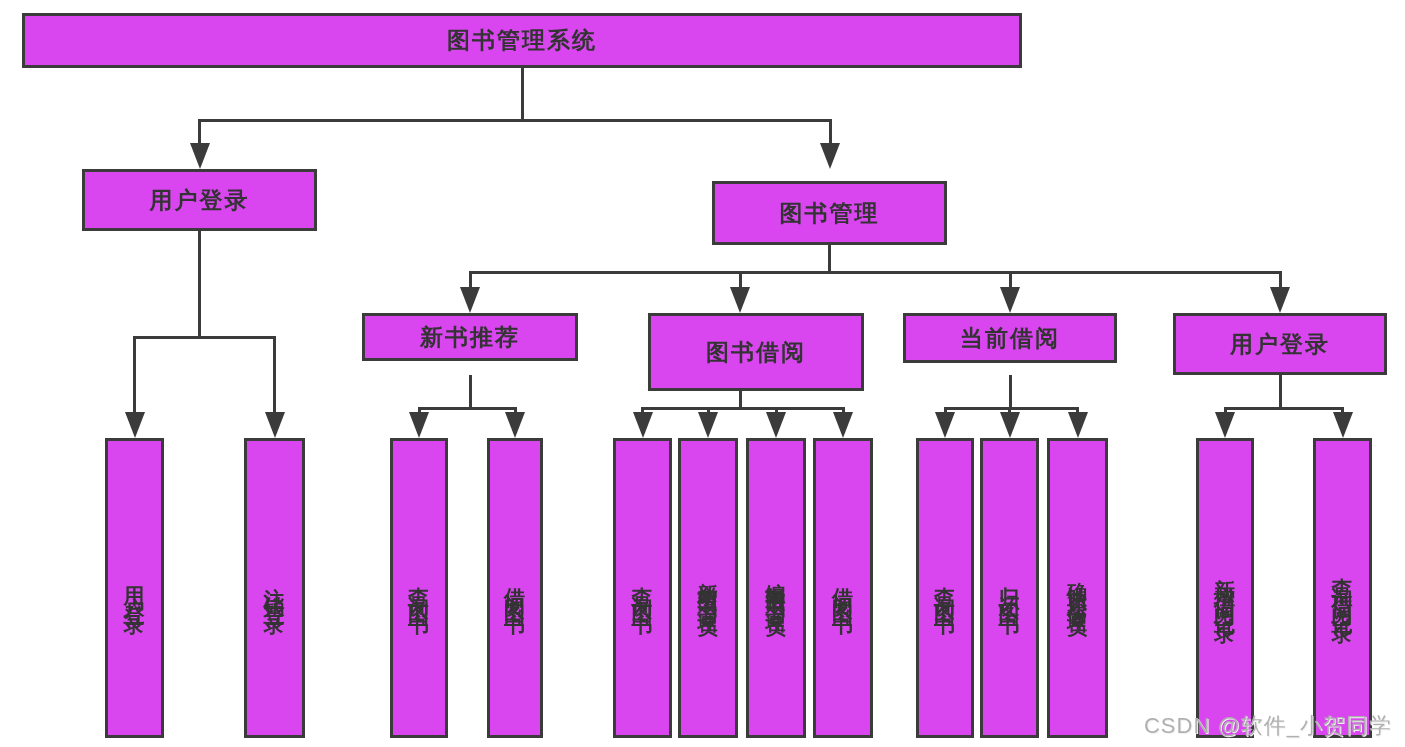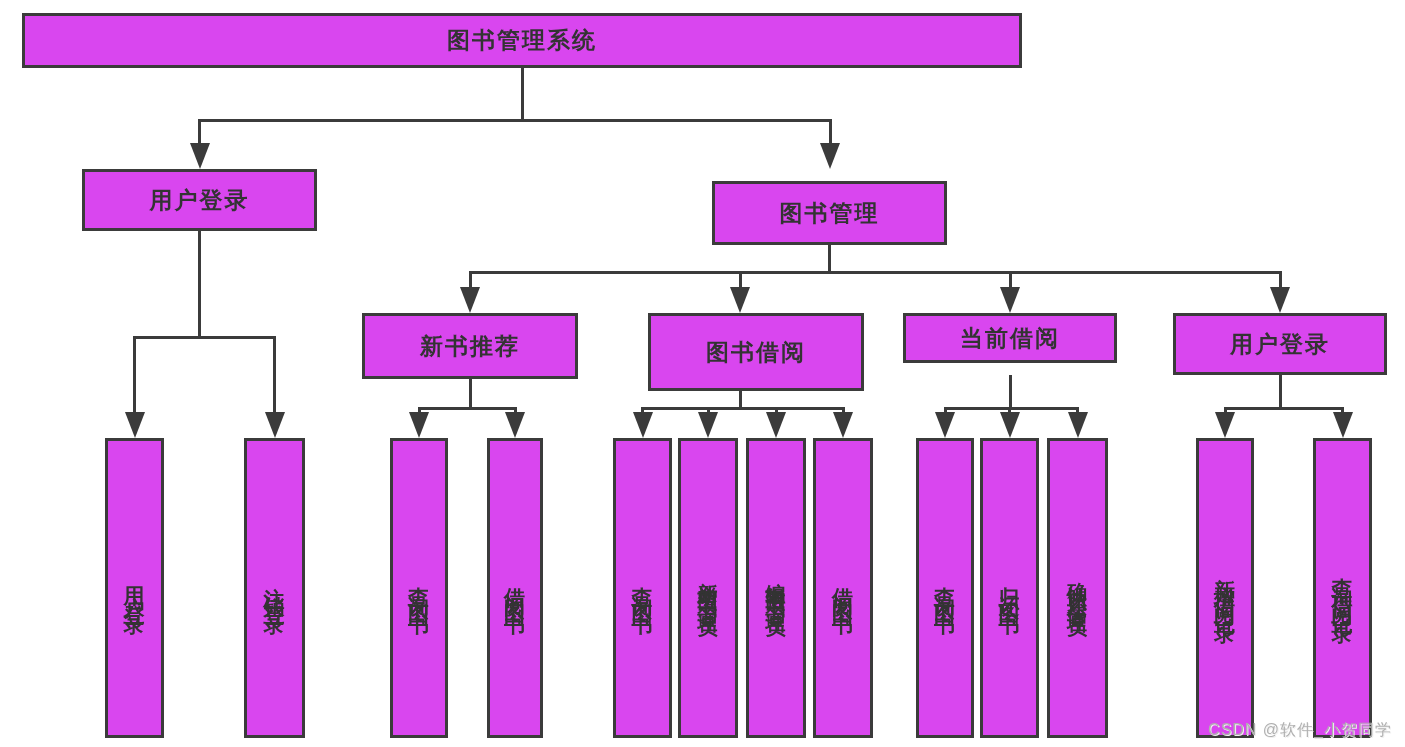--- a/index.html
+++ b/index.html
@@ -22,21 +22,21 @@
   }
   .vtext.long{font-size:20px;letter-spacing:5px;}
   .hline,.vline{position:absolute;background:var(--line,#3b3b3b);}
   .arrowhead{
     position:absolute;width:0;height:0;
     border-left:10px solid transparent;border-right:10px solid transparent;
     border-top:26px solid var(--line,#3b3b3b);
   }
   #watermark{
     position:absolute;right:13px;bottom:6px;
-    font-size:16px;letter-spacing:1px;color:var(--watermark,#b0b0b0);
+    font-size:22px;letter-spacing:1px;color:var(--watermark,#b0b0b0);
     text-shadow:1px 1px 0 #f0f0f0;
   }
 </style>
 </head>
 <body>
 
 <div id="canvas">
   <div id="connectors">
       <div class="vline" style="left: 520.5px; top: 68px; width: 3px; height: 52px;"></div>
       <div class="hline" style="left: 198px; top: 118.5px; width: 633.5px; height: 3px;"></div>
@@ -94,21 +94,21 @@
   <div id="nodes">
       <div class="box" style="left: 22px; top: 13px; width: 1000px; height: 55px;">
         <span class="htext">图书管理系统</span>
       </div>
       <div class="box" style="left: 82px; top: 169px; width: 235px; height: 62px;">
         <span class="htext">用户登录</span>
       </div>
       <div class="box" style="left: 712px; top: 169px; width: 235px; height: 64px; margin-top: 12px;">
         <span class="htext">图书管理</span>
       </div>
-      <div class="box" style="left: 362px; top: 313px; width: 216px; height: 66px;">
+      <div class="box" style="left: 362px; top: 313px; width: 216px; height: 48px;">
         <span class="htext">新书推荐</span>
       </div>
       <div class="box" style="left: 648px; top: 313px; width: 216px; height: 78px;">
         <span class="htext">图书借阅</span>
       </div>
       <div class="box" style="left: 903px; top: 313px; width: 214px; height: 50px;">
         <span class="htext">当前借阅</span>
       </div>
       <div class="box" style="left: 1173px; top: 313px; width: 214px; height: 62px;">
         <span class="htext">用户登录</span>

